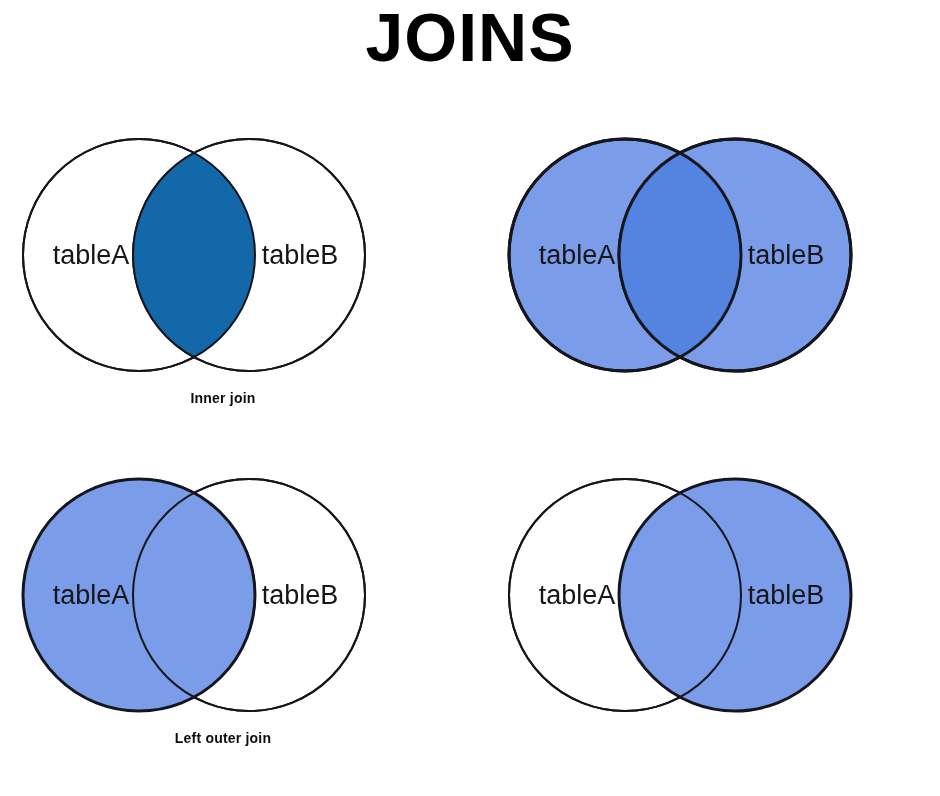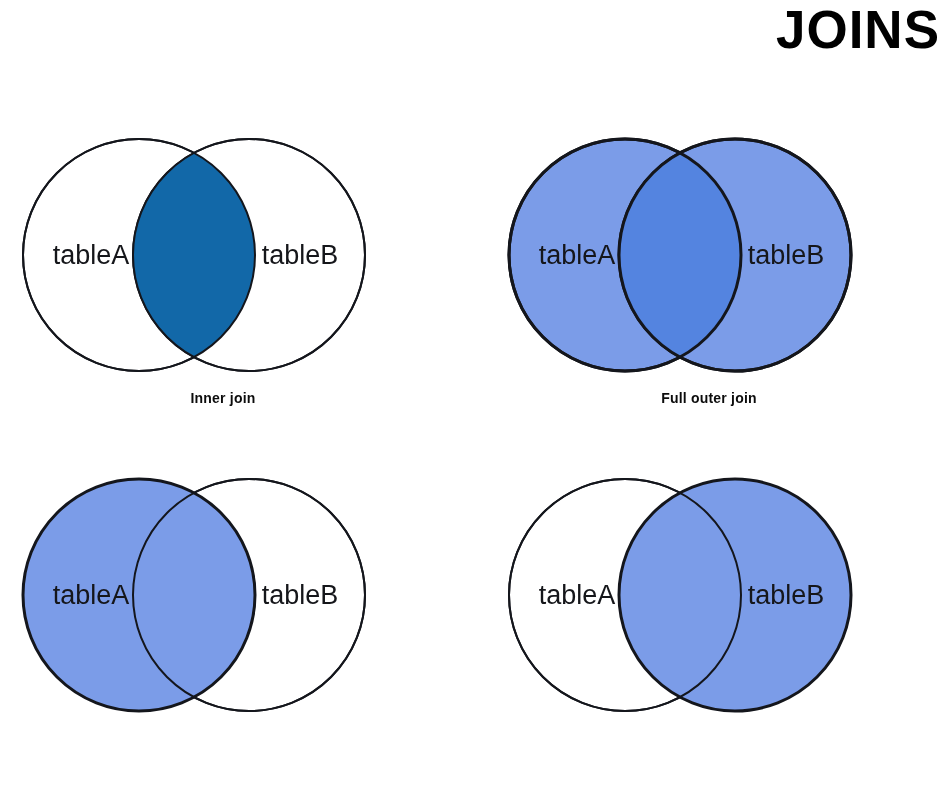--- a/index.html
+++ b/index.html
@@ -22,23 +22,23 @@
     height: 796px;
     background: #ffffff;
   }
 
   
   .title {
     position: absolute;
     top: 2px;
     left: 0;
     width: 940px;
-    text-align: right;
+    text-align: center;
     font-family: "Liberation Sans", sans-serif;
-    font-size: 53px;
+    font-size: 68px;
     font-weight: bold;
     letter-spacing: 1px;
     color: #000000;
     line-height: 1.05;
     user-select: none;
   }
 
   
   .grid {
     position: absolute;
@@ -135,33 +135,33 @@
           <circle cx="241" cy="127" r="116" fill="#7b9ce8" stroke="#14161c" stroke-width="3"></circle>
           <g clip-path="url(#clipA1)">
             <circle cx="241" cy="127" r="116" fill="#5484e0"></circle>
           </g>
           <circle cx="131" cy="127" r="116" fill="none" stroke="#14161c" stroke-width="3"></circle>
           <circle cx="241" cy="127" r="116" fill="none" stroke="#14161c" stroke-width="3"></circle>
           <text class="venn-label" x="83" y="127" text-anchor="middle" dominant-baseline="central">tableA</text>
           <text class="venn-label" x="292" y="127" text-anchor="middle" dominant-baseline="central">tableB</text>
         </svg>
       </div>
-      <div class="caption">Full outer join</div>
     </div>
 
     <div class="cell cell-2">
       <div class="venn-wrap">
         <svg class="venn-svg" viewBox="0 0 430 255" xmlns="http://www.w3.org/2000/svg">
           <circle cx="241" cy="127" r="116" fill="#ffffff" stroke="#14161c" stroke-width="2"></circle>
           <circle cx="131" cy="127" r="116" fill="#7b9ce8" stroke="#14161c" stroke-width="3"></circle>
           <circle cx="241" cy="127" r="116" fill="none" stroke="#14161c" stroke-width="2"></circle>
           <text class="venn-label" x="83" y="127" text-anchor="middle" dominant-baseline="central">tableA</text>
           <text class="venn-label" x="292" y="127" text-anchor="middle" dominant-baseline="central">tableB</text>
         </svg>
       </div>
+      <div class="caption">Left outer join</div>
     </div>
 
     <div class="cell cell-3">
       <div class="venn-wrap">
         <svg class="venn-svg" viewBox="0 0 430 255" xmlns="http://www.w3.org/2000/svg">
           <circle cx="131" cy="127" r="116" fill="#ffffff" stroke="#14161c" stroke-width="2"></circle>
           <circle cx="241" cy="127" r="116" fill="#7b9ce8" stroke="#14161c" stroke-width="3"></circle>
           <circle cx="131" cy="127" r="116" fill="none" stroke="#14161c" stroke-width="2"></circle>
           <text class="venn-label" x="83" y="127" text-anchor="middle" dominant-baseline="central">tableA</text>
           <text class="venn-label" x="292" y="127" text-anchor="middle" dominant-baseline="central">tableB</text>

